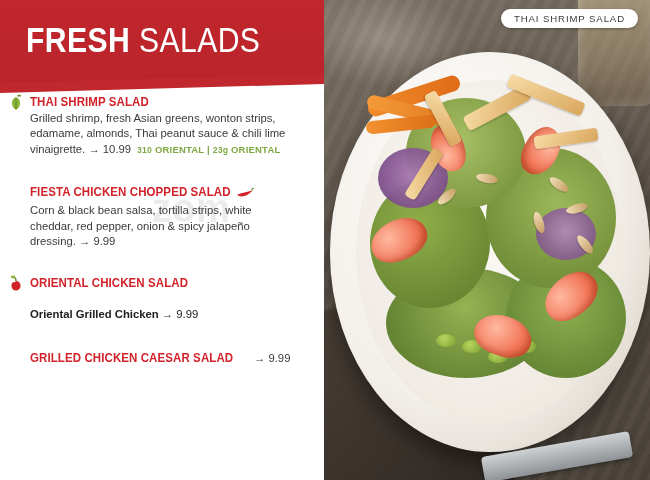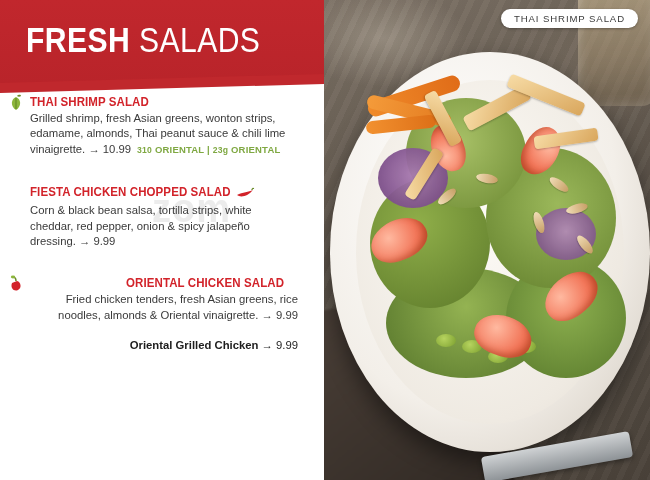--- a/index.html
+++ b/index.html
@@ -352,33 +352,35 @@
       </div>
 
       <div class="item" style="margin-top:24px;">
         <div class="item-title"><span>FIESTA CHICKEN CHOPPED SALAD</span><span class="chili-inline"><svg width="22" height="12" viewBox="0 0 22 12">
                 <path d="M3 9 C7 12, 16 10, 20 4 C16 6, 9 6, 3 9 Z" fill="#d2232a"></path>
                 <path d="M19 4 C20 2, 21 2, 21 3" stroke="#6b8c2b" stroke-width="1.4" fill="none"></path>
               </svg></span></div>
         <div class="item-desc">Corn &amp; black bean salsa, tortilla strips, white cheddar, red pepper, onion &amp; spicy jalapeño dressing. → 9.99</div>
       </div>
 
-      <div class="item" style="margin-top:24px;text-align:right;">
+      <div class="item" style="margin-top:24px;">
         <span class="bullet pepper-icon">
           <svg width="16" height="18" viewBox="0 0 16 18">
             <path d="M4 8 C2 13, 6 17, 10 15 C14 13, 13 7, 9 6 Z" fill="#d2232a"></path>
             <path d="M8 6 C8 3, 6 2, 5 2" stroke="#6b8c2b" stroke-width="1.6" fill="none"></path>
             <ellipse cx="5" cy="2" rx="2.2" ry="1.4" fill="#8cb63c"></ellipse>
           </svg>
         </span>
         <div class="item-title">ORIENTAL CHICKEN SALAD</div>
-        <div class="item-desc">Fried chicken tenders, fresh Asian greens, rice noodles, almonds &amp; Oriental vinaigrette. → 9.99</div>
         <div class="sub-option"><b>Oriental Grilled Chicken</b><span> → 9.99</span></div>
       </div>
 
+      <div class="caesar-row" style="margin-top:26px;">
+        <span class="item-title">GRILLED CHICKEN CAESAR SALAD</span><span class="item-desc" style="display:inline;"> → 9.99</span>
+      </div>
 
     </div>
   </div>
 
   <div class="photo-panel">
     <div class="photo-bg"></div>
     <div class="napkin"></div>
     <div class="glass"></div>
 
     <div class="plate">

